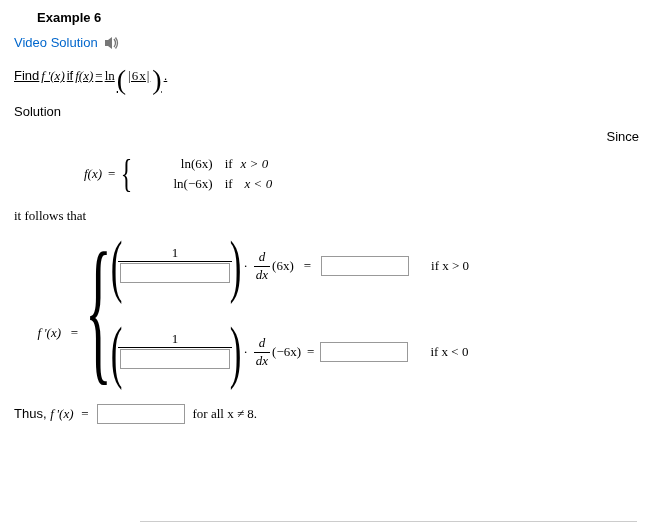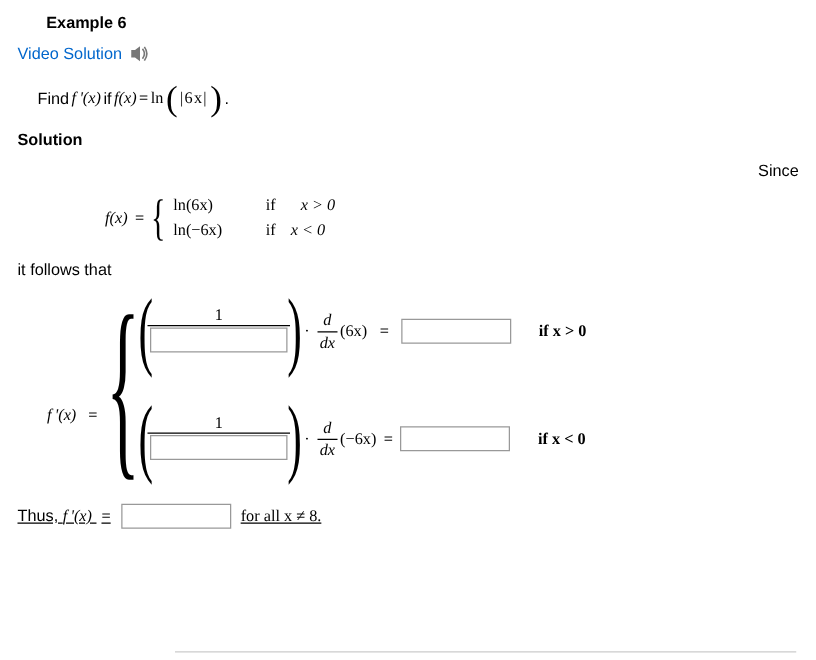--- a/index.html
+++ b/index.html
@@ -17,45 +17,45 @@
     color:var(--text);
     box-sizing:border-box;
     padding:10px 14px;
     position:relative;
   }
   .bold{font-weight:bold;padding-left:23px;}
   .link{color:var(--link);cursor:pointer;}
   .video-line{margin:10px 0 18px 0;display:flex;align-items:center;gap:6px;}
   .math-i{font-family:"Times New Roman", Times, serif;font-style:italic;}
   .math-n{font-family:"Times New Roman", Times, serif;font-style:normal;}
-  .find-line{margin:4px 0 18px 16px;display:flex;align-items:flex-end;gap:2px;}
-  .solution-title{font-weight:bold;margin:4px 0 10px 0;}
+  .find-line{margin:4px 0 18px 0;display:flex;align-items:flex-start;gap:2px;text-decoration:underline;}
+  .solution-title{font-weight:normal;margin:4px 0 10px 0;}
   .since{margin:6px 0 10px 0;text-align:right;}
 
   
   .piecewise{
     margin:6px 0 14px 70px;
     display:flex;
     align-items:center;
     gap:6px;
   }
   .brace-sm{
     font-family:"Times New Roman", serif;
     font-size:40px;
     line-height:40px;
     transform:scaleX(0.6);
     margin:0 -4px;
   }
-  .pc-rows{display:flex;flex-direction:column;gap:4px;}
+  .pc-rows{display:flex;flex-direction:column;gap:4px;text-align:right;}
   .pc-row{display:flex;align-items:center;}
   .pc-expr{width:74px;}
   .pc-if{width:20px;}
   .pc-cond{}
 
-  .follows{margin:4px 0 8px 0;}
+  .follows{margin:4px 0 8px 0;font-family:Liberation Serif, serif;}
 
   
   .deriv-block{
     margin:4px 0 18px 0;
     display:flex;
     align-items:center;
   }
   .lhs{
     width:60px;
     text-align:right;
@@ -101,24 +101,24 @@
     border:1px solid var(--border);
     background:#fff;
     height:20px;
     box-sizing:border-box;
   }
   .w-med{width:110px;}
   .w-short{width:88px;}
   .w-ans{width:88px;}
   .dot{margin:0 6px;}
   .eq{margin:0 10px;}
-  .cond-col{margin-left:22px;font-weight:bold;}
-
-  
-  .thus-line{margin:8px 0 10px 0;display:flex;align-items:center;gap:8px;text-decoration:underline;}
+  .cond-col{margin-left:22px;}
+
+  
+  .thus-line{margin:8px 0 10px 0;display:flex;align-items:center;gap:8px;}
 
   
   .sound-icon svg{display:block;}
 
   
   .footer-rule{
     position:absolute;
     left:140px;
     right:16px;
     bottom:6px;
@@ -168,21 +168,21 @@
         <span class="math-n">ln</span><span class="math-n">(6x)</span>
       </span>
       <span class="pc-if math-n">if</span>
       <span class="pc-cond math-i" style="margin-left:8px;">x &gt; 0</span>
     </div>
     <div class="pc-row">
       <span class="pc-expr">
         <span class="math-n">ln</span><span class="math-n">(−6x)</span>
       </span>
       <span class="pc-if math-n">if</span>
-      <span class="pc-cond math-i" style="margin-left:0;">x &lt; 0</span>
+      <span class="pc-cond math-i" style="margin-left:12px;">x &lt; 0</span>
     </div>
   </div>
 </div>
 
 <div class="follows">it follows that</div>
 
 <div class="deriv-block">
   <div class="lhs">
     <span class="math-i">f '(x)</span>
     <span class="math-n" style="margin-left:6px;">=</span>

